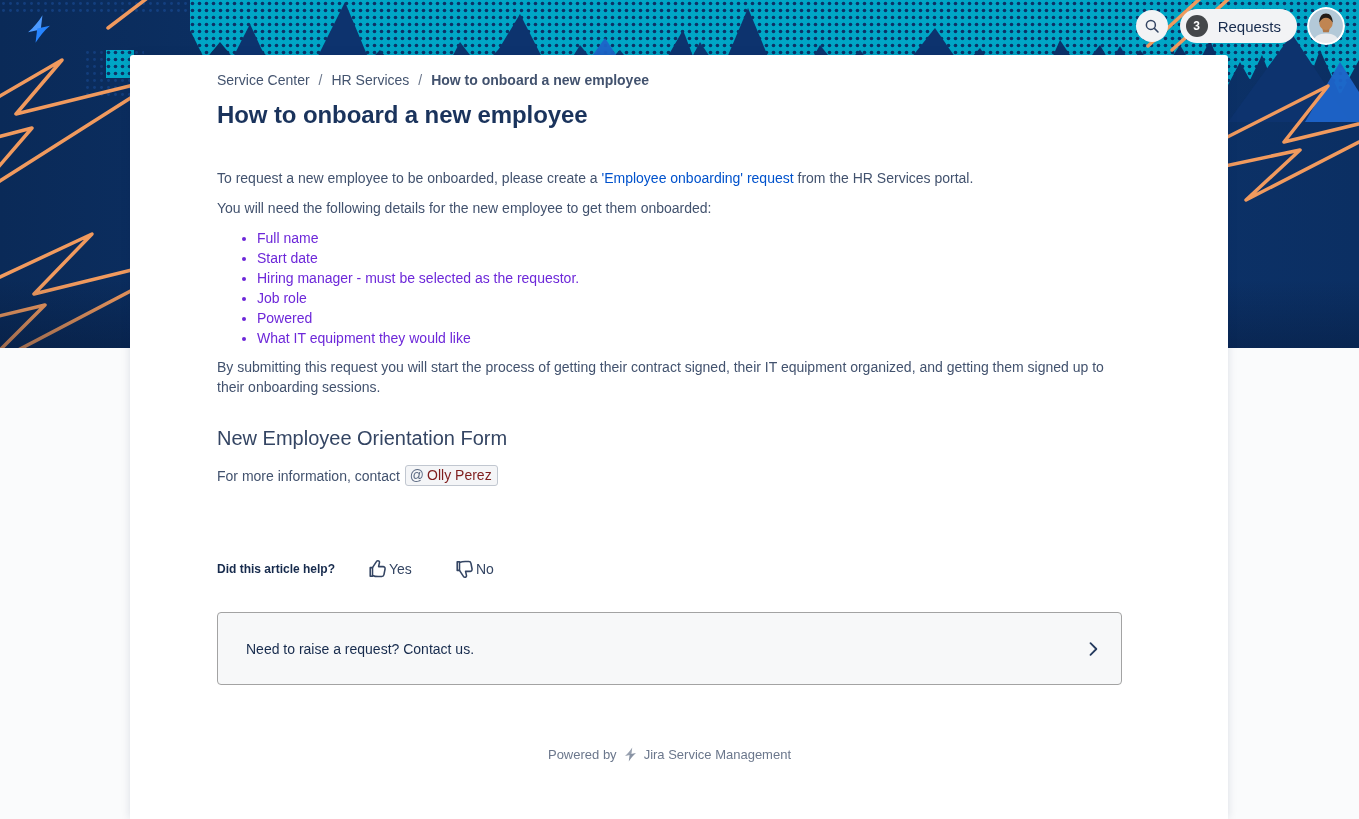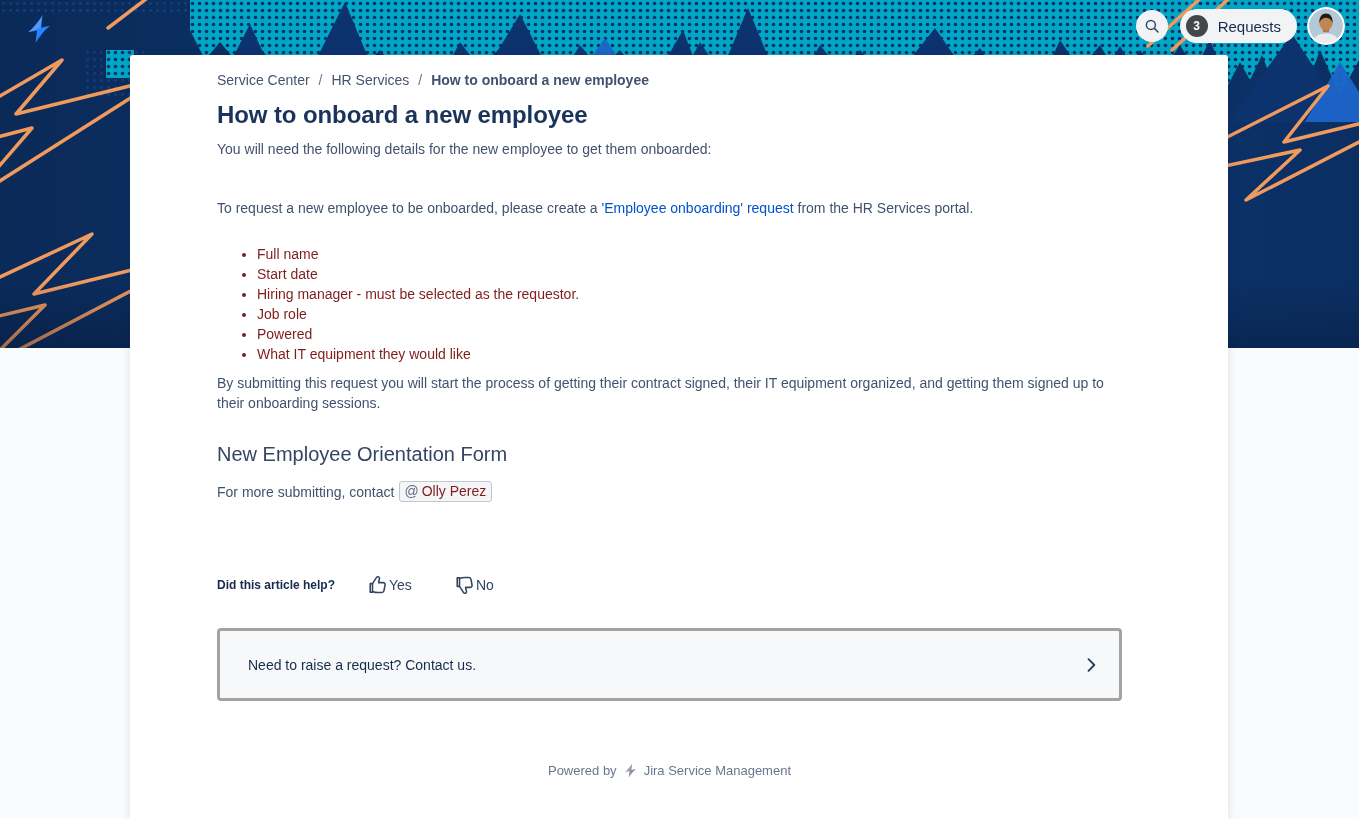--- a/index.html
+++ b/index.html
@@ -50,21 +50,21 @@
   .breadcrumb a { color: #44546F; text-decoration: none; cursor: pointer; }
   .breadcrumb .sep { color: #6B778C; }
   .breadcrumb .current { font-weight: 700; color: #42526E; }
   h1.title {
     margin: 13px 0 0 0; font-size: 24px; line-height: 28px;
     font-weight: 700; color: #1A335C; letter-spacing: -0.1px;
   }
   .body-text { font-size: 14px; line-height: 20px; color: #42526E; margin: 0; }
   .p-intro   { margin-top: 39px; }
   .p-details { margin-top: 10px; }
-  ul.detail-list { margin: 26px 0 0 0; padding-left: 40px; font-size: 14px; line-height: 20px; color: #7f1d1d; }
+  ul.detail-list { margin: 10px 0 0 0; padding-left: 40px; font-size: 14px; line-height: 20px; color: #6d28d9; }
   ul.detail-list li { margin: 0; }
   .p-note { margin-top: 9px; max-width: 905px; }
   a.inline-link { color: #0052CC; text-decoration: none; cursor: pointer; }
   h2.form-heading { margin: 29px 0 0 0; font-size: 20px; line-height: 24px; font-weight: 500; color: #344563; }
   .p-url { margin-top: 13px; font-size: 14px; line-height: 20px; }
   .p-contact { margin-top: 15px; display: flex; align-items: center; }
   .mention {
     display: inline-flex; align-items: center; margin-left: 5px;
     border: 1px solid #C1C7D0; background: #F4F5F7; border-radius: 3px;
     padding: 0 5px 1px 4px; cursor: pointer; line-height: 18px;
@@ -76,21 +76,21 @@
   .fb-q { font-size: 12px; font-weight: 700; color: #172B4D; margin-right: 32px; }
   .fb-btn {
     background: none; border: none; padding: 0; cursor: pointer;
     display: inline-flex; align-items: center; gap: 0;
     font-family: "Liberation Sans", sans-serif; font-size: 14px; color: #344563;
   }
   .fb-btn + .fb-btn { margin-left: 42px; }
   
   .raise-card {
     margin-top: 32px; height: 73px; width: 905px;
-    background: #F7F8F9; border: 3px solid #a3a3a3; border-radius: 4px;
+    background: #F7F8F9; border: 1px solid #a3a3a3; border-radius: 4px;
     display: flex; align-items: center; justify-content: space-between;
     padding: 0 18px 0 28px; cursor: pointer;
     font-size: 14px; color: #172B4D;
   }
   
   .footer {
     margin-top: 62px; display: flex; align-items: center; justify-content: center;
     gap: 6px; font-size: 13px; color: #6B778C;
   }
   .footer a { color: #6B778C; text-decoration: none; cursor: pointer; }
@@ -206,40 +206,40 @@
   <nav class="breadcrumb">
     <a>Service Center</a>
     <span class="sep">/</span>
     <a>HR Services</a>
     <span class="sep">/</span>
     <span class="current">How to onboard a new employee</span>
   </nav>
 
   <h1 class="title">How to onboard a new employee</h1>
 
+  <p class="body-text p-intro"><span>To request a new employee to be onboarded, please create a </span><a class="inline-link">'Employee onboarding' request</a><span> from the HR Services portal.</span></p>
+
   <p class="body-text p-details">You will need the following details for the new employee to get them onboarded:</p>
-
-  <p class="body-text p-intro"><span>To request a new employee to be onboarded, please create a </span><a class="inline-link">'Employee onboarding' request</a><span> from the HR Services portal.</span></p>
 
   <ul class="detail-list">
     <li>Full name</li>
     <li>Start date</li>
     <li>Hiring manager - must be selected as the requestor.</li>
     <li>Job role</li>
     <li>Powered</li>
     <li>What IT equipment they would like</li>
   </ul>
 
   <p class="body-text p-note">By submitting this request you will start the process of getting their contract signed, their IT equipment organized, and getting them signed up to their onboarding sessions.</p>
 
   <h2 class="form-heading">New Employee Orientation Form</h2>
 
 
   <p class="body-text p-contact">
-      <span>For more submitting, contact </span>
+      <span>For more information, contact </span>
       <span class="mention">
         <span class="at">@</span>
         <span class="mname">Olly Perez</span>
       </span>
     </p>
 
   <div class="feedback">
     <span class="fb-q">Did this article help?</span>
     <button class="fb-btn">
       <span style="display:flex;">

